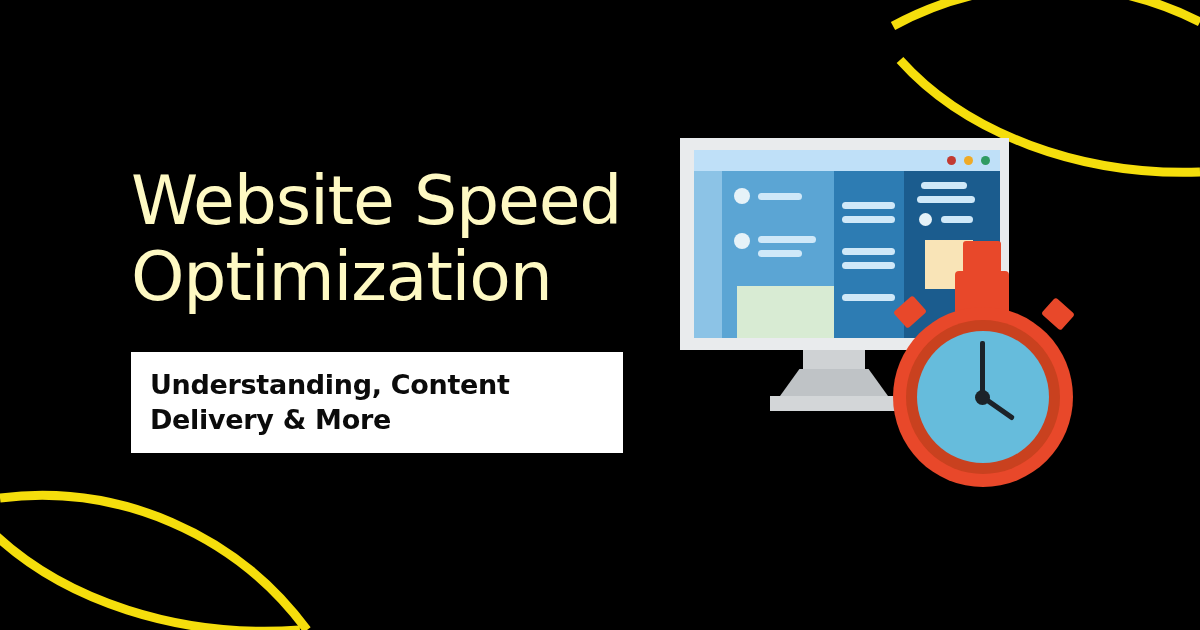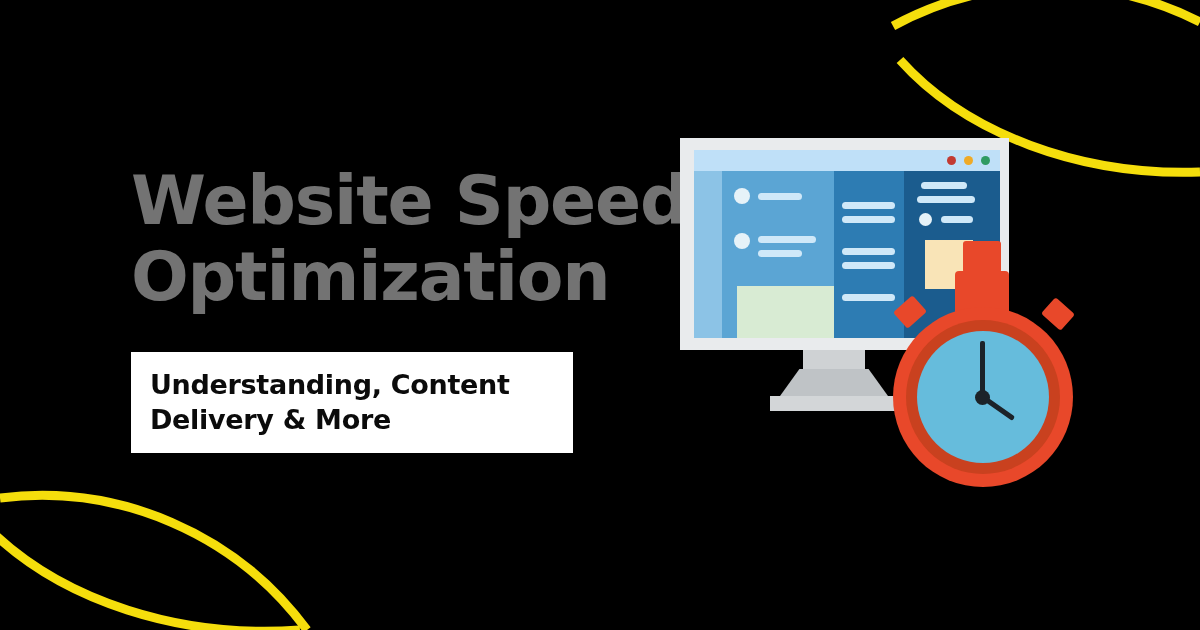--- a/index.html
+++ b/index.html
@@ -23,35 +23,35 @@
     inset: 0;
     pointer-events: none;
   }
 
   
   #headline {
     position: absolute;
     left: 131px;
     top: 163px;
     width: 620px;
-    color: #737373;
+    color: #fef9c3;
     font-family: "DejaVu Sans", "Liberation Sans", sans-serif;
-    font-weight: bold;
+    font-weight: normal;
     font-size: 68px;
     line-height: 1.12;
     letter-spacing: -1.2px;
     white-space: pre-line;
   }
 
   
   #subtitle-box {
     position: absolute;
     left: 131px;
     top: 352px;
-    width: 442px;
+    width: 492px;
     height: 101px;
     background: #FFFFFF;
     box-sizing: border-box;
     display: flex;
     align-items: center;
   }
   #subtitle-text {
     color: #0B0B0B;
     font-family: "DejaVu Sans", "Liberation Sans", sans-serif;
     font-weight: bold;

